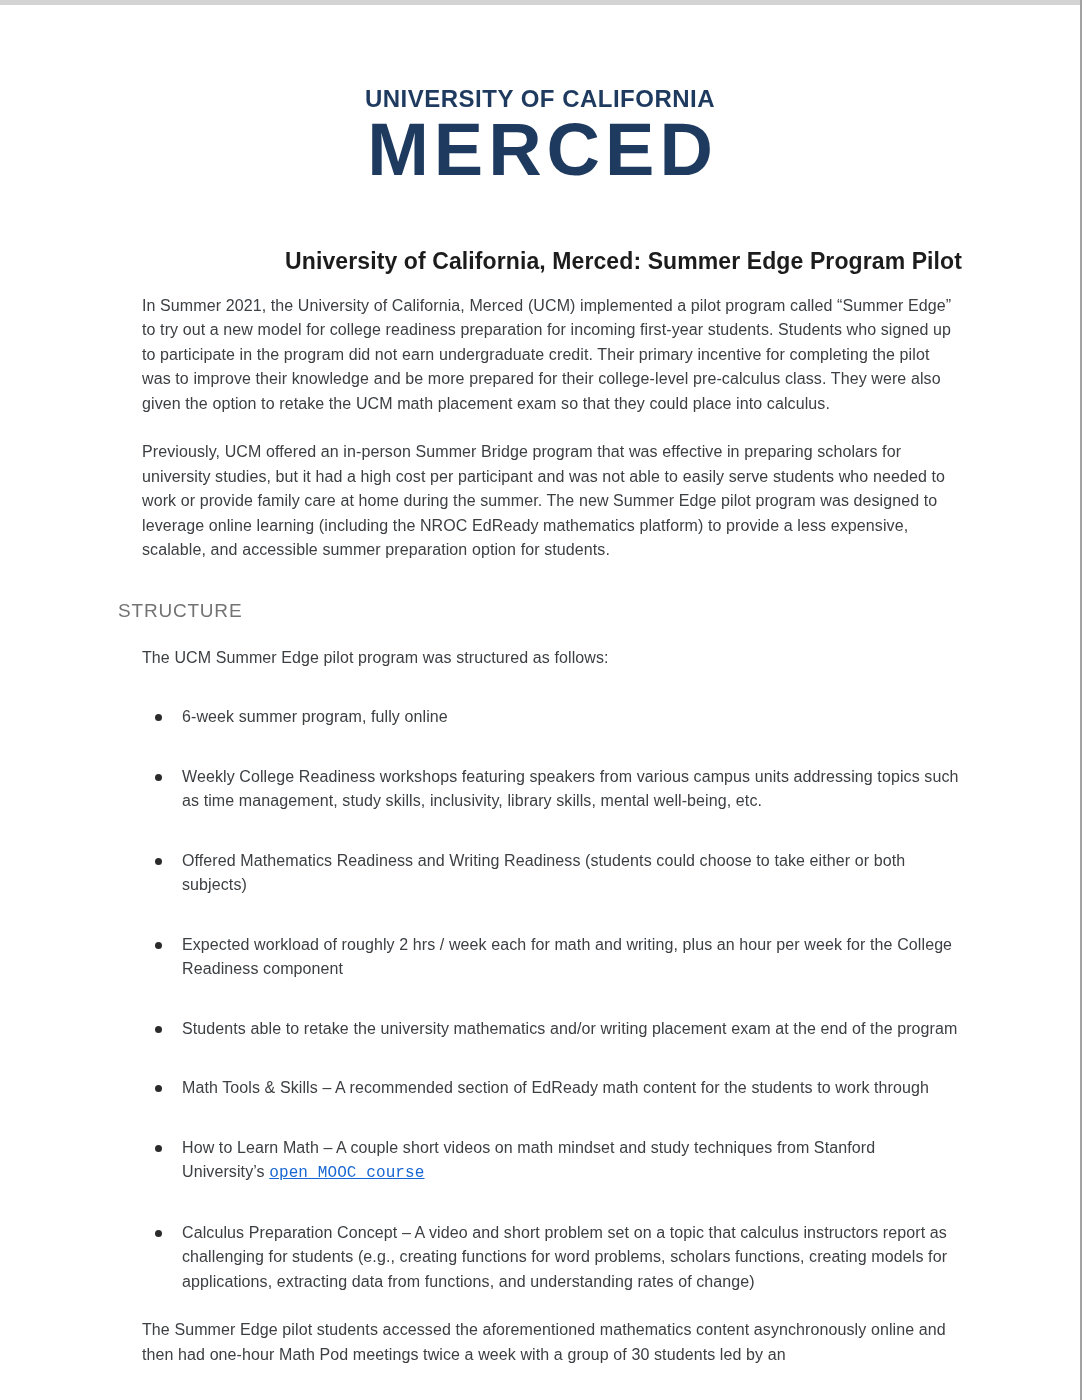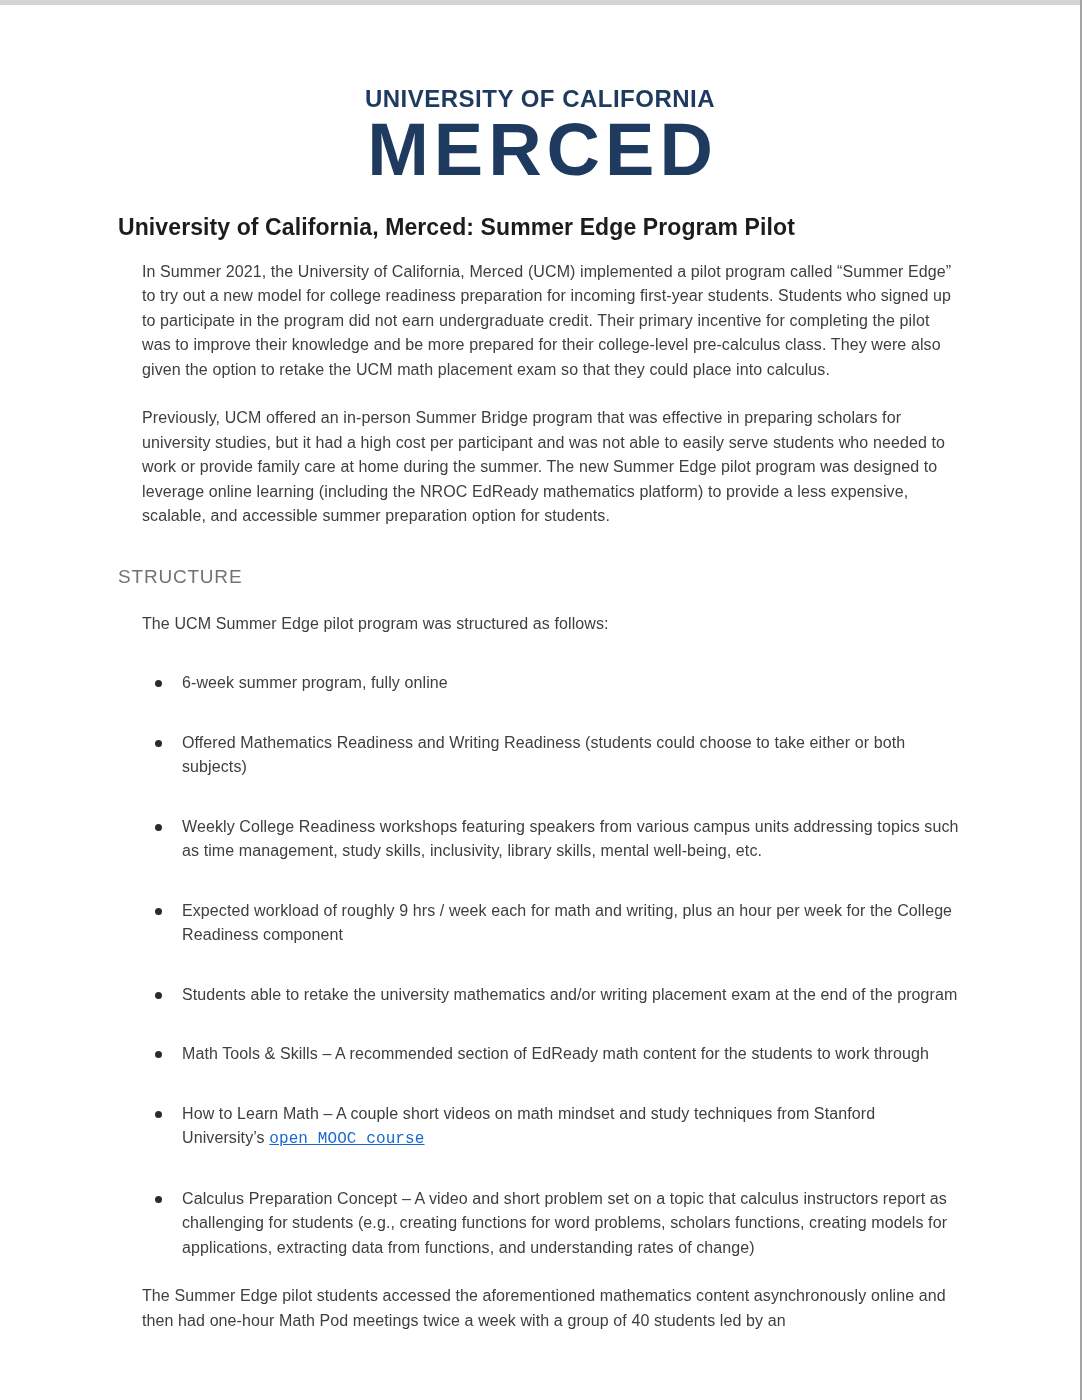--- a/index.html
+++ b/index.html
@@ -31,22 +31,22 @@
   .logo-name {
     font-family: Liberation Sans, sans-serif;
     font-size: 74px;
     font-weight: 700;
     letter-spacing: 5px;
     line-height: 0.95;
     margin-top: 3px;
     text-indent: 5px;
   }
   h1.title {
-    margin-top: 28px;
-    text-align: left;
+    margin-top: 62px;
+    text-align: right;
     font-size: 23px;
     font-weight: 700;
     color: #1c1c1c;
     letter-spacing: 0.1px;
   }
   .doc p {
     font-size: 16px;
     line-height: 24.5px;
     color: #3d4043;
     letter-spacing: 0.1px;
@@ -114,29 +114,29 @@
 
     <p>The UCM Summer Edge pilot program was structured as follows:</p>
 
     <ul class="bullets">
       <li>
         <span class="dot"></span>
         <span class="li-text">6-week summer program, fully online</span>
       </li>
       <li>
         <span class="dot"></span>
+        <span class="li-text">Weekly College Readiness workshops featuring speakers from various campus units addressing topics such as time management, study skills, inclusivity, library skills, mental well-being, etc.</span>
+      </li>
+      <li>
+        <span class="dot"></span>
         <span class="li-text">Offered Mathematics Readiness and Writing Readiness (students could choose to take either or both subjects)</span>
       </li>
       <li>
         <span class="dot"></span>
-        <span class="li-text">Weekly College Readiness workshops featuring speakers from various campus units addressing topics such as time management, study skills, inclusivity, library skills, mental well-being, etc.</span>
-      </li>
-      <li>
-        <span class="dot"></span>
-        <span class="li-text">Expected workload of roughly 9 hrs / week each for math and writing, plus an hour per week for the College Readiness component</span>
+        <span class="li-text">Expected workload of roughly 2 hrs / week each for math and writing, plus an hour per week for the College Readiness component</span>
       </li>
       <li>
         <span class="dot"></span>
         <span class="li-text">Students able to retake the university mathematics and/or writing placement exam at the end of the program</span>
       </li>
     </ul>
 
 
     <ul class="bullets">
       <li>
@@ -146,16 +146,16 @@
       <li>
         <span class="dot"></span>
         <span class="li-text"><span>How to Learn Math – A couple short videos on math mindset and study techniques from Stanford University’s </span><a class="doc-link" href="#">open MOOC course</a></span>
       </li>
       <li>
         <span class="dot"></span>
         <span class="li-text">Calculus Preparation Concept – A video and short problem set on a topic that calculus instructors report as challenging for students (e.g., creating functions for word problems, scholars functions, creating models for applications, extracting data from functions, and understanding rates of change)</span>
       </li>
     </ul>
 
-    <p>The Summer Edge pilot students accessed the aforementioned mathematics content asynchronously online and then had one-hour Math Pod meetings twice a week with a group of 40 students led by an</p>
+    <p>The Summer Edge pilot students accessed the aforementioned mathematics content asynchronously online and then had one-hour Math Pod meetings twice a week with a group of 30 students led by an</p>
 
   </div>
 </div>
 
 </body></html>

